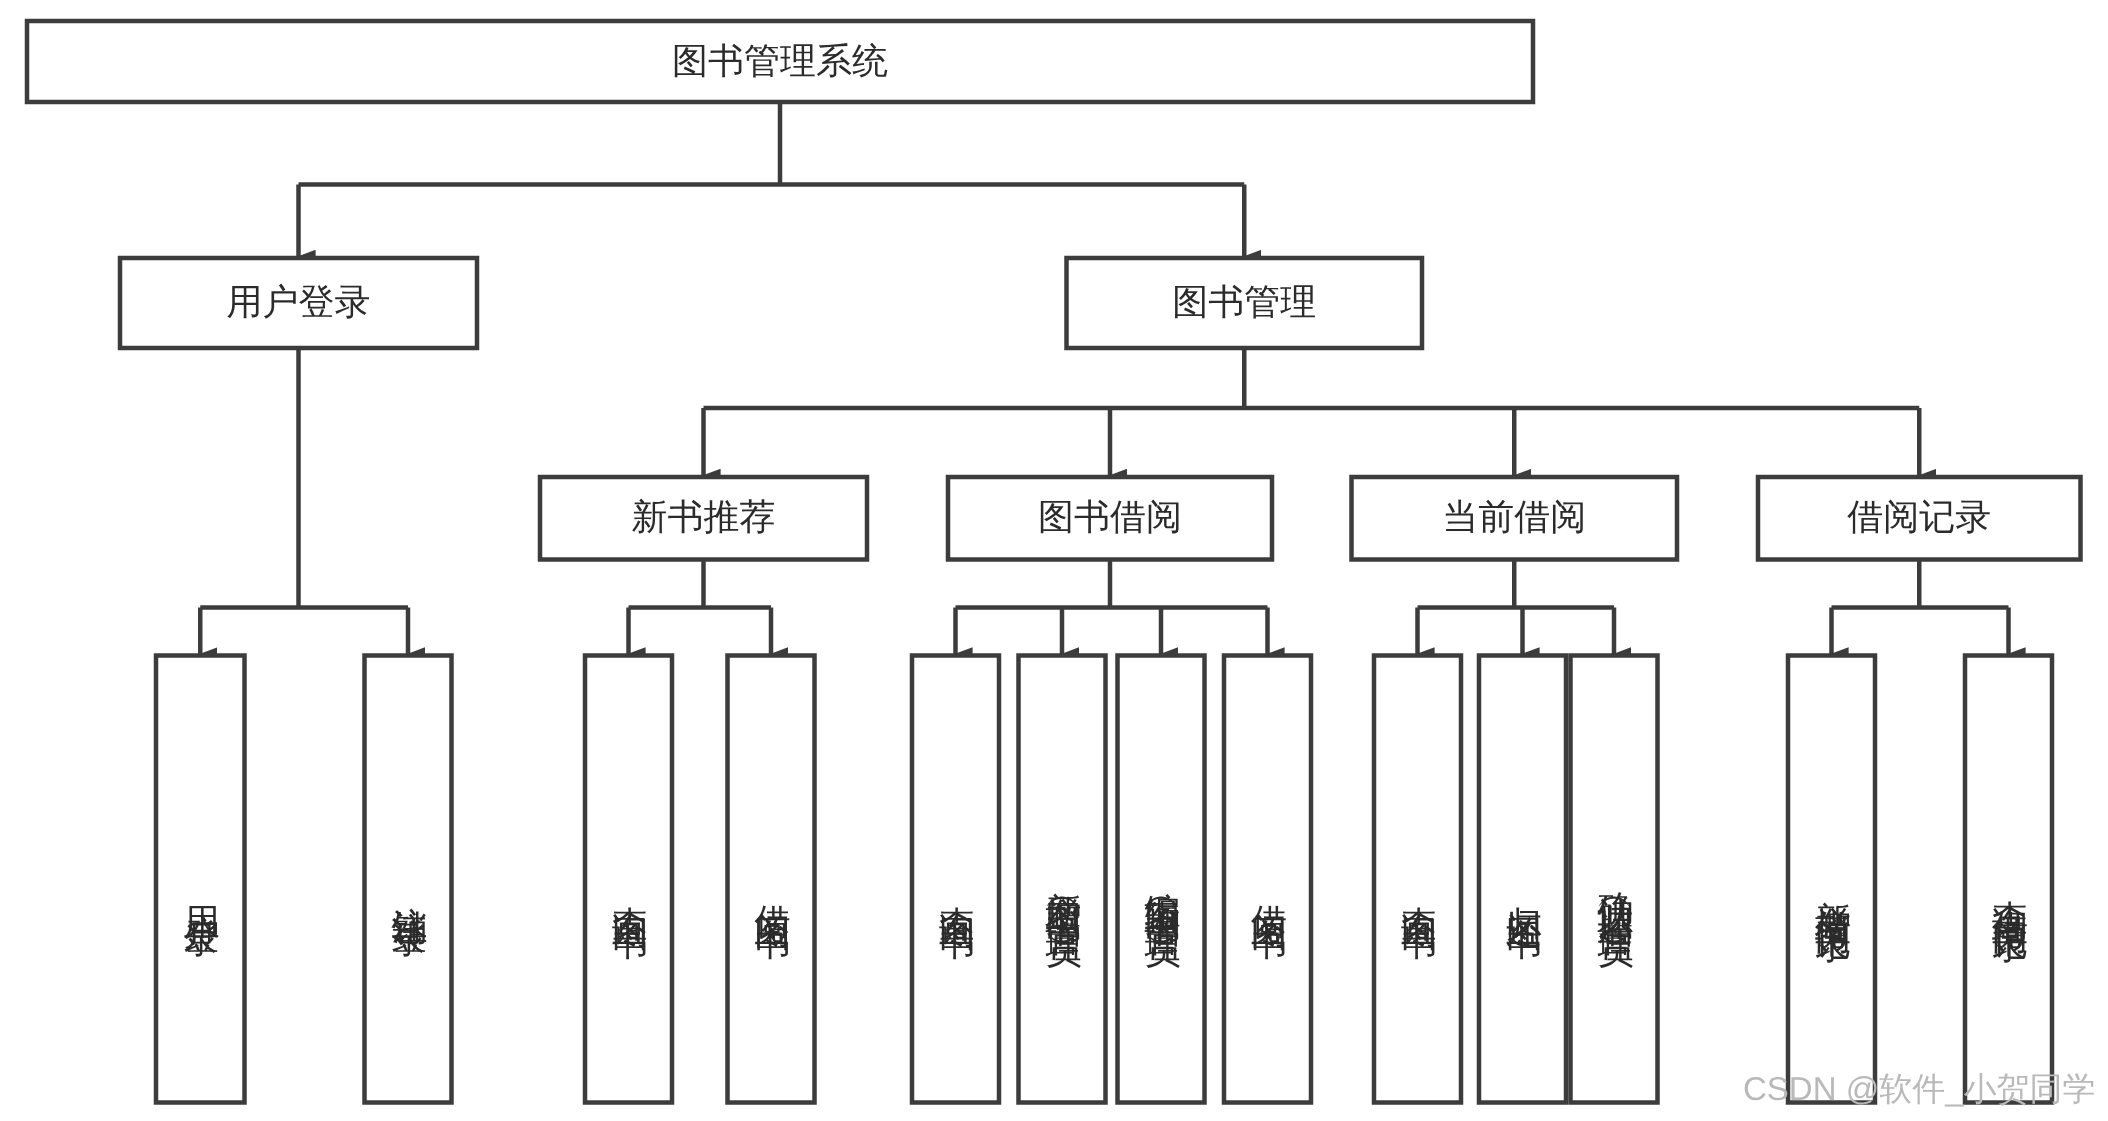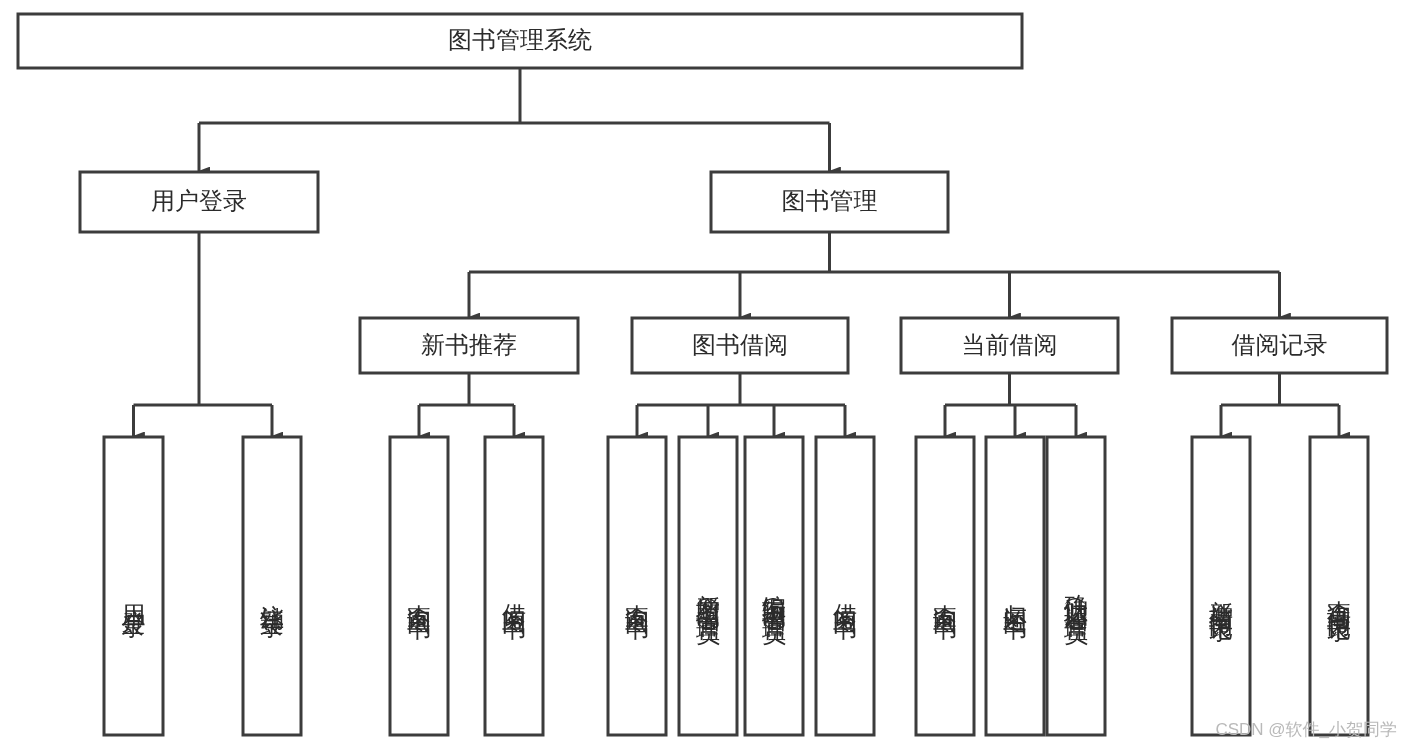--- a/index.html
+++ b/index.html
@@ -14,21 +14,21 @@
   .node-label{
     fill:#2b2b2b;
     font-family:"Liberation Sans","DejaVu Sans",sans-serif;
     text-anchor:middle;
     dominant-baseline:middle;
   }
   .label-h{font-size:24px;}
   .watermark{
     position:absolute;right:8px;bottom:6px;
     font-family:"Liberation Sans","DejaVu Sans",sans-serif;
-    font-size:17px;color:#b9b9b9;white-space:nowrap;user-select:none;
+    font-size:22px;color:#b9b9b9;white-space:nowrap;user-select:none;
   }
 </style>
 </head>
 <body>
 
 <div id="diagram-root">
   <svg id="flow" viewBox="0 0 1405 747">
     <defs>
       <marker id="arrowhead" markerWidth="9" markerHeight="12" refX="4.5" refY="11.4" orient="auto" markerUnits="userSpaceOnUse">
         <polygon points="0,0 9,0 4.5,12" fill="#3c3c3c"></polygon>

